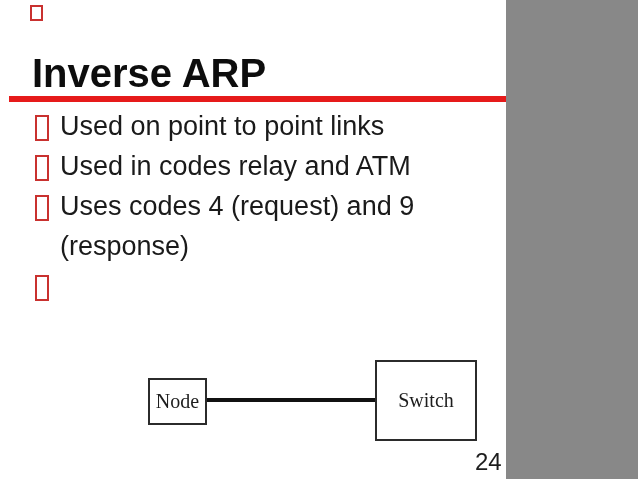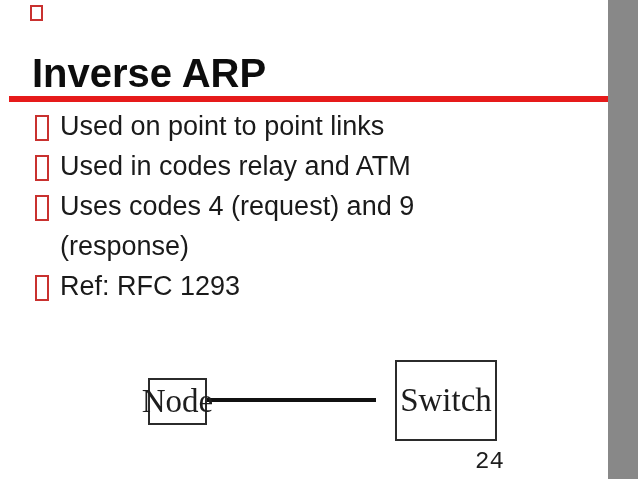--- a/index.html
+++ b/index.html
@@ -1,19 +1,19 @@
 <!DOCTYPE html>
 <html><head>
 <meta charset="utf-8">
 <style>
   * { margin: 0; padding: 0; box-sizing: border-box; }
   html, body { background: #888; }
   .slide {
     position: relative;
-    width: 608px;
+    width: 506px;
     height: 479px;
     background: #ffffff;
     overflow: hidden;
     font-family: "Liberation Sans", sans-serif;
   }
   .stray-bullet {
     position: absolute;
     left: 30px; top: 5px;
     width: 13px; height: 16px;
     border: 2px solid #c9312f;
@@ -57,35 +57,35 @@
   }
   .diagram { position: absolute; left: 0; top: 0; width: 638px; height: 479px; pointer-events: none; }
   .dbox {
     position: absolute;
     border: 2px solid #2b2b2b;
     background: #ffffff;
     display: flex;
     align-items: center;
     justify-content: center;
     font-family: "Liberation Serif", serif;
-    font-size: 33px;
+    font-size: 20px;
     color: #1d1d1d;
   }
   .dbox.node   { left: 148px; top: 378px; width: 59px;  height: 47px; }
-  .dbox.switch { left: 375px; top: 360px; width: 102px; height: 81px; margin-left: 20px; }
+  .dbox.switch { left: 375px; top: 360px; width: 102px; height: 81px; }
   .connector {
     position: absolute;
     left: 206px; top: 398px;
     width: 170px; height: 4px;
     background: #111111;
   }
   .pagenum {
     position: absolute;
     left: 475px; top: 449px;
-    font-family: Liberation Mono, monospace;
+    font-family: Liberation Sans, sans-serif;
     font-size: 24px;
     line-height: 1.1;
     color: #1d1d1d;
   }
 </style>
 </head>
 <body>
 
 <div class="slide">
 
@@ -103,21 +103,20 @@
     <li>
       <span class="marker"></span>
       <span>Used in codes relay and ATM</span>
     </li>
     <li>
       <span class="marker"></span>
       <span>Uses codes 4 (request) and 9 (response)</span>
     </li>
     <li>
       <span class="marker"></span>
-      <span>Ref: RFC 1293</span>
     </li>
   </ul>
 
   <div class="diagram">
     <div class="connector"></div>
     <div class="dbox node">
       <span>Node</span>
     </div>
     <div class="dbox switch">
       <span>Switch</span>

